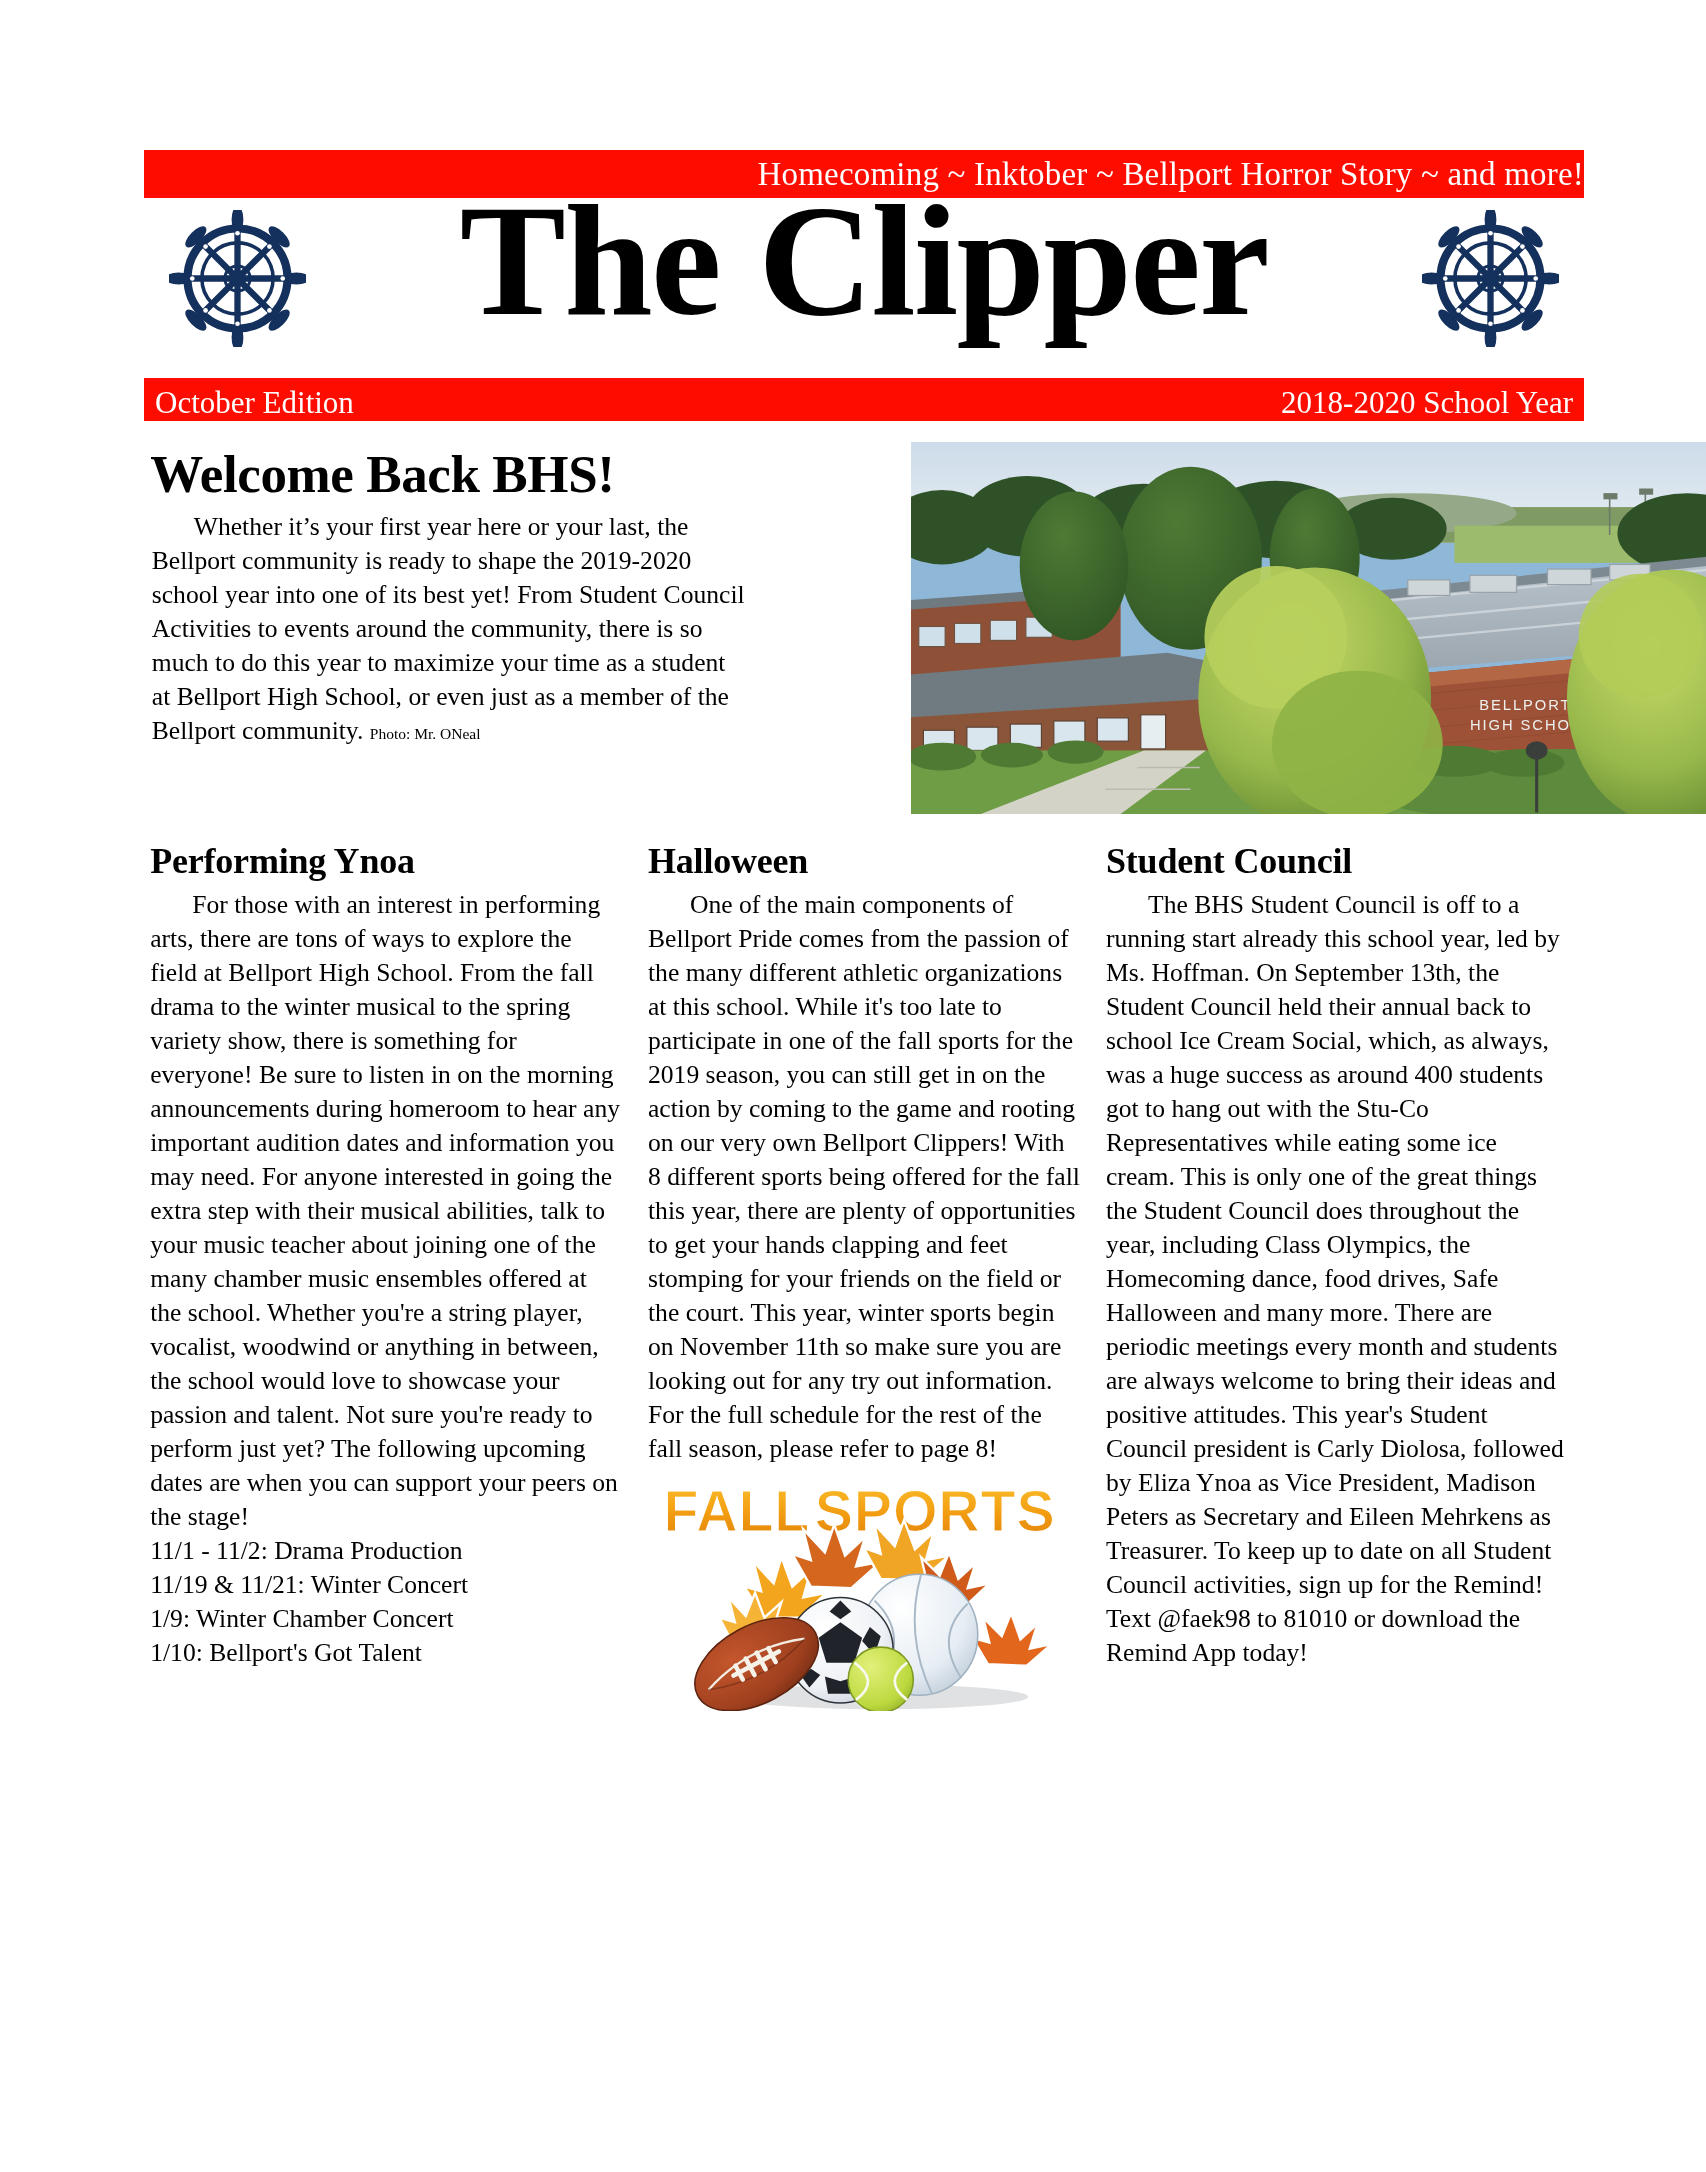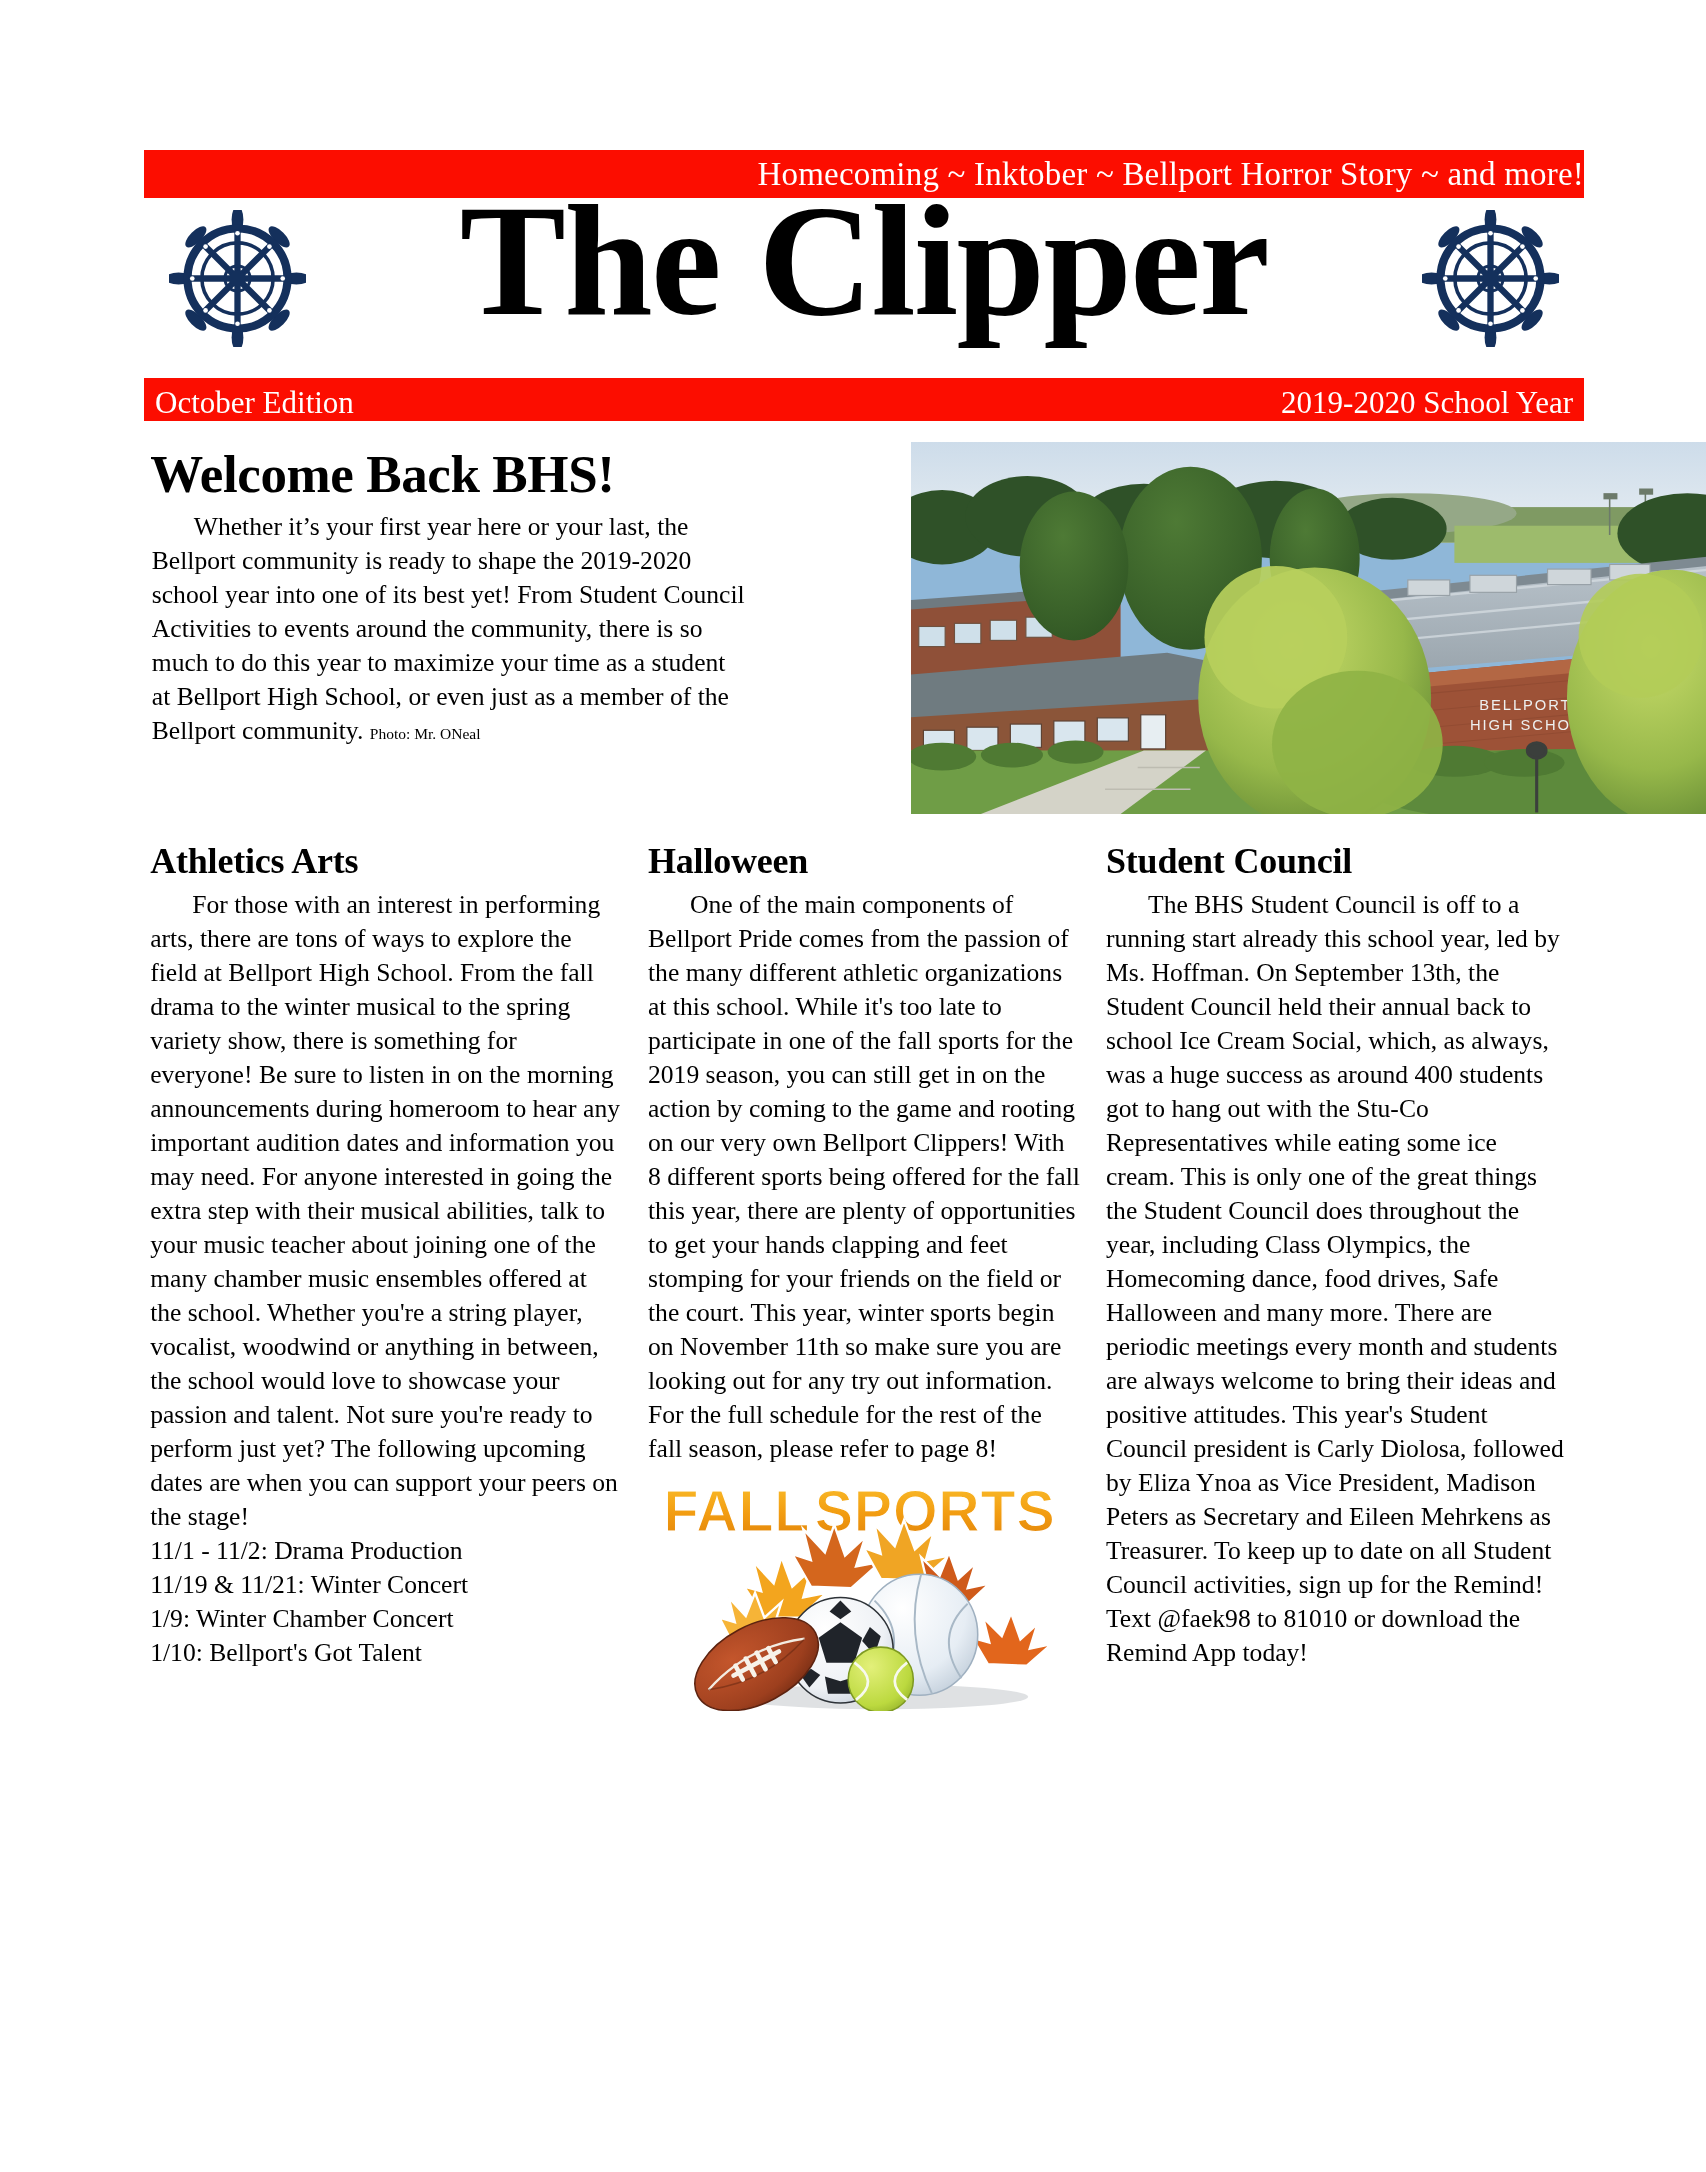--- a/index.html
+++ b/index.html
@@ -270,21 +270,21 @@
             <circle cx="26.7" cy="73.3" r="1.7"></circle>
             <circle cx="73.3" cy="73.3" r="1.7"></circle>
           </g>
         </g>
       </svg>
     </span>
   </div>
 
   <div class="edition-bar">
     <span>October Edition</span>
-    <span>2019-2020 School Year</span>
+    <span>2018-2020 School Year</span>
   </div>
 
   <div class="lead">
     <div class="lead-headline">Welcome Back BHS!</div>
 
     <div class="lead-body"><span class="indent"></span><span>Whether it’s your first year here or your last, the Bellport community is ready to shape the 2019-2020 school year into one of its best yet! From Student Council Activities to events around the community, there is so much to do this year to maximize your time as a student at Bellport High School, or even just as a member of the Bellport community.</span> <span class="photo-credit">Photo: Mr. ONeal</span></div>
 
     <div class="lead-photo">
       <svg viewBox="0 0 1046 480" width="812" height="372" preserveAspectRatio="none" aria-hidden="true">
         <defs>
@@ -411,21 +411,21 @@
           <line x1="806" y1="400" x2="806" y2="478"></line>
           <ellipse cx="806" cy="398" rx="12" ry="10"></ellipse>
         </g>
       </svg>
     </div>
   </div>
 
   <div class="cols">
 
     <div class="col col-1">
-      <div class="col-head">Athletics Arts</div>
+      <div class="col-head">Performing Ynoa</div>
       <div class="col-body"><span class="indent"></span><span>For those with an interest in performing arts, there are tons of ways to explore the field at Bellport High School. From the fall drama to the winter musical to the spring variety show, there is something for everyone! Be sure to listen in on the morning announcements during homeroom to hear any important audition dates and information you may need. For anyone interested in going the extra step with their musical abilities, talk to your music teacher about joining one of the many chamber music ensembles offered at the school. Whether you're a string player, vocalist, woodwind or anything in between, the school would love to showcase your passion and talent. Not sure you're ready to perform just yet? The following upcoming dates are when you can support your peers on the stage!</span></div>
       <div class="events">
         <div><span class="ev-date">11/1 - 11/2</span><span>: Drama Production</span></div>
         <div><span class="ev-date">11/19 &amp; 11/21</span><span>: Winter Concert</span></div>
         <div><span class="ev-date">1/9</span><span>: Winter Chamber Concert</span></div>
         <div><span class="ev-date">1/10</span><span>: Bellport's Got Talent</span></div>
       </div>
     </div>
 
     <div class="col col-2">

